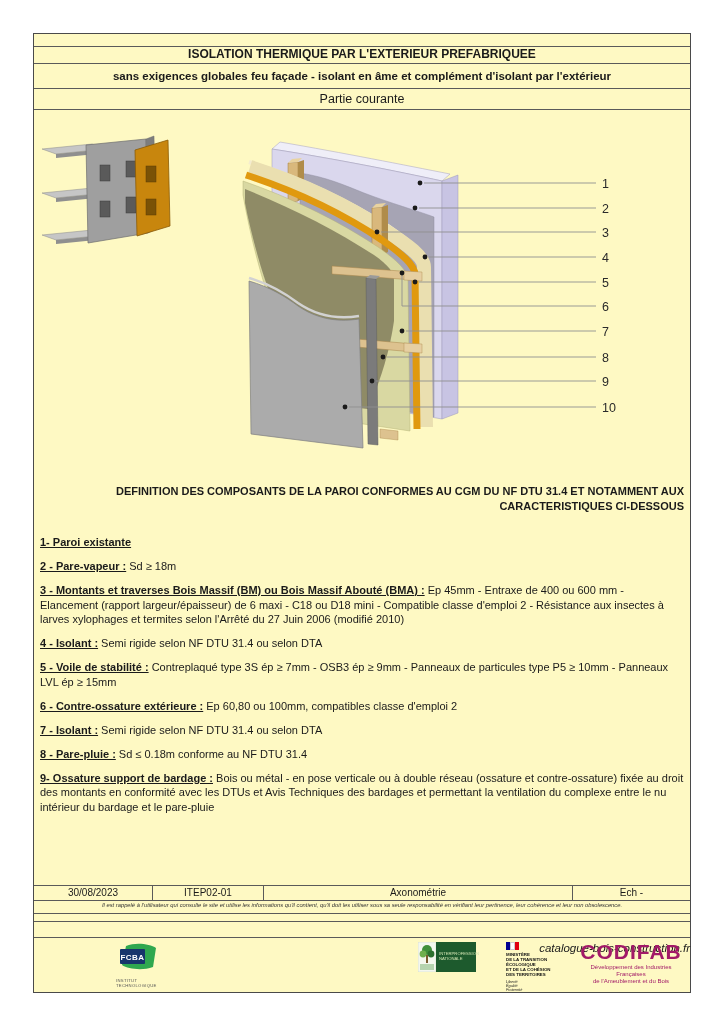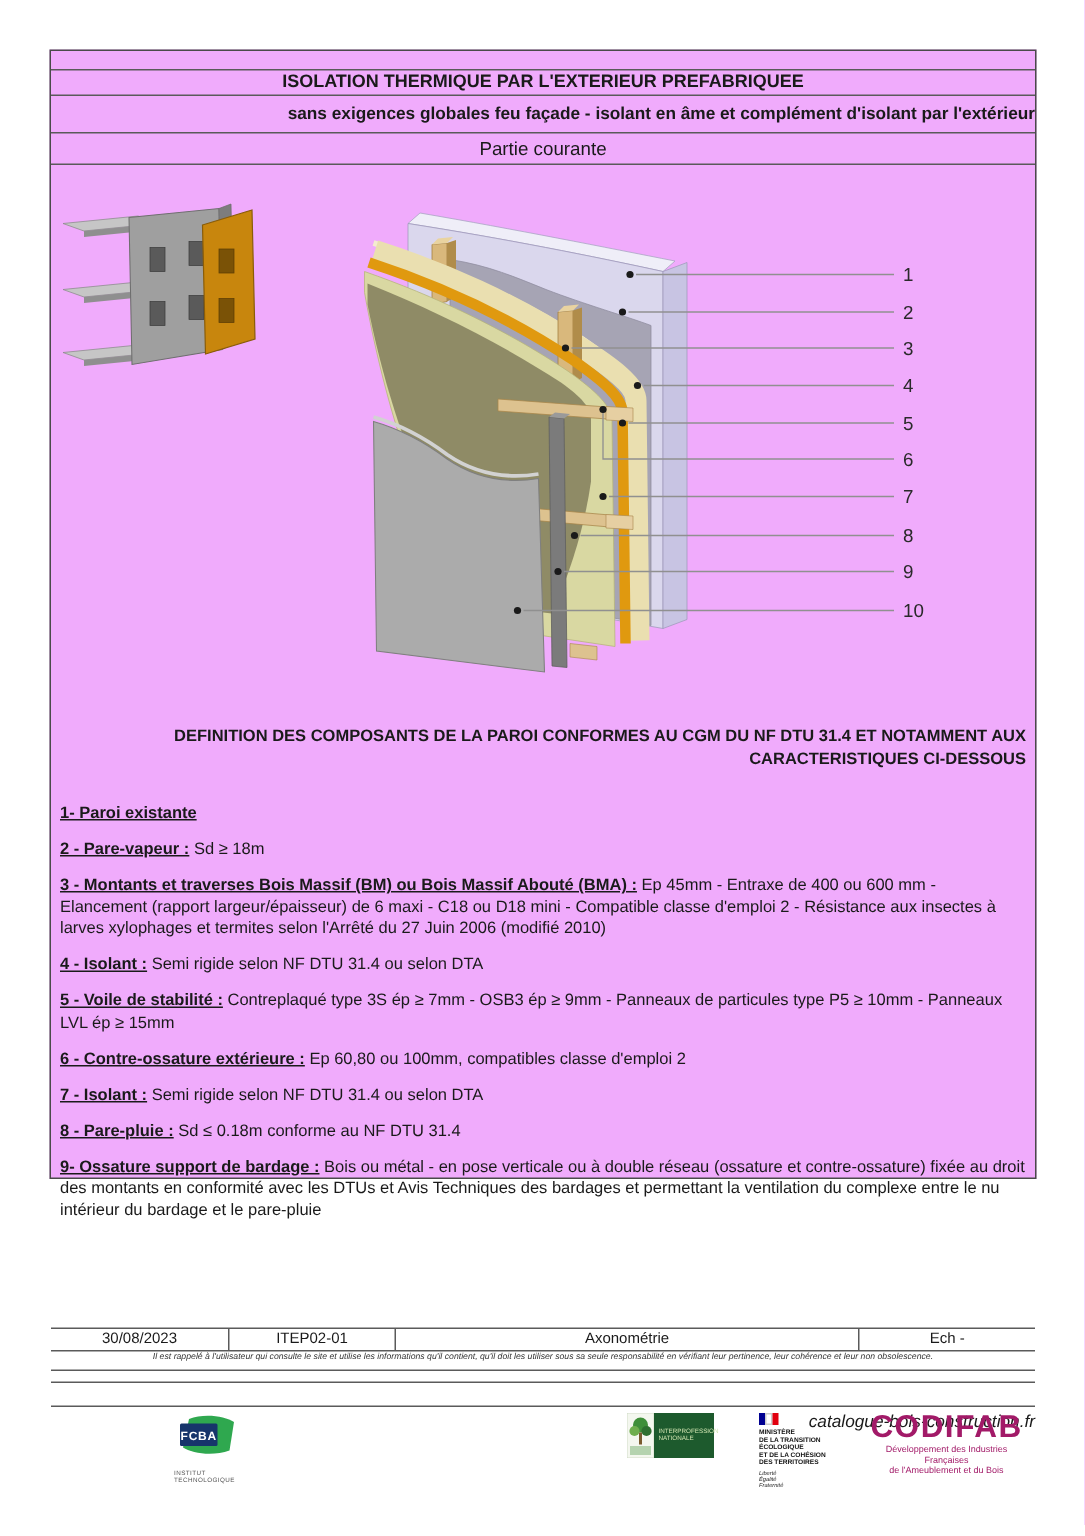--- a/index.html
+++ b/index.html
@@ -1,21 +1,21 @@
 <!DOCTYPE html>
 <html><head>
 <meta charset="utf-8">
 <style>
   html,body{margin:0;padding:0;}
   body{width:723px;height:1024px;background:#ffffff;font-family:"Liberation Sans",sans-serif;color:#1a1a1a;position:relative;overflow:hidden;}
-  .sheet{position:absolute;left:33px;top:33px;width:658px;height:753px;border:1px solid #4a4a4a;box-sizing:border-box;background:#f0abfc;}
+  .sheet{position:absolute;left:33px;top:33px;width:658px;height:960px;border:1px solid #4a4a4a;box-sizing:border-box;background:#fef9c3;}
   .hline{position:absolute;left:0;right:0;height:0;border-top:1px solid #5a5a5a;}
   .hdr{position:absolute;left:0;width:100%;text-align:center;}
   .hdr-title{top:12px;height:17px;line-height:17px;font-size:12px;font-weight:bold;}
-  .hdr-sub{top:30px;height:24px;line-height:24px;font-size:11.5px;font-weight:bold;text-align:right;}
+  .hdr-sub{top:30px;height:24px;line-height:24px;font-size:11.5px;font-weight:bold;}
   .hdr-sec{top:55px;height:20px;line-height:20px;font-size:12.5px;}
   .drawing{position:absolute;left:0;top:75px;width:656px;height:375px;}
   .defs{position:absolute;left:6px;top:450px;width:644px;font-size:11px;line-height:14.5px;}
   .defs p{margin:0 0 9.5px 0;}
   .def-heading{font-weight:bold;margin-bottom:22px !important;text-align:right;}
   .lbl{font-weight:bold;text-decoration:underline;}
   .ml{white-space:pre-line;}
   .ftable{position:absolute;left:0;top:851px;width:656px;height:14px;display:flex;border-top:1px solid #5a5a5a;border-bottom:1px solid #5a5a5a;box-sizing:content-box;}
   .fcell{font-size:10px;line-height:14px;text-align:center;border-right:1px solid #5a5a5a;box-sizing:border-box;overflow:hidden;}
   .fcell:last-child{border-right:none;}

